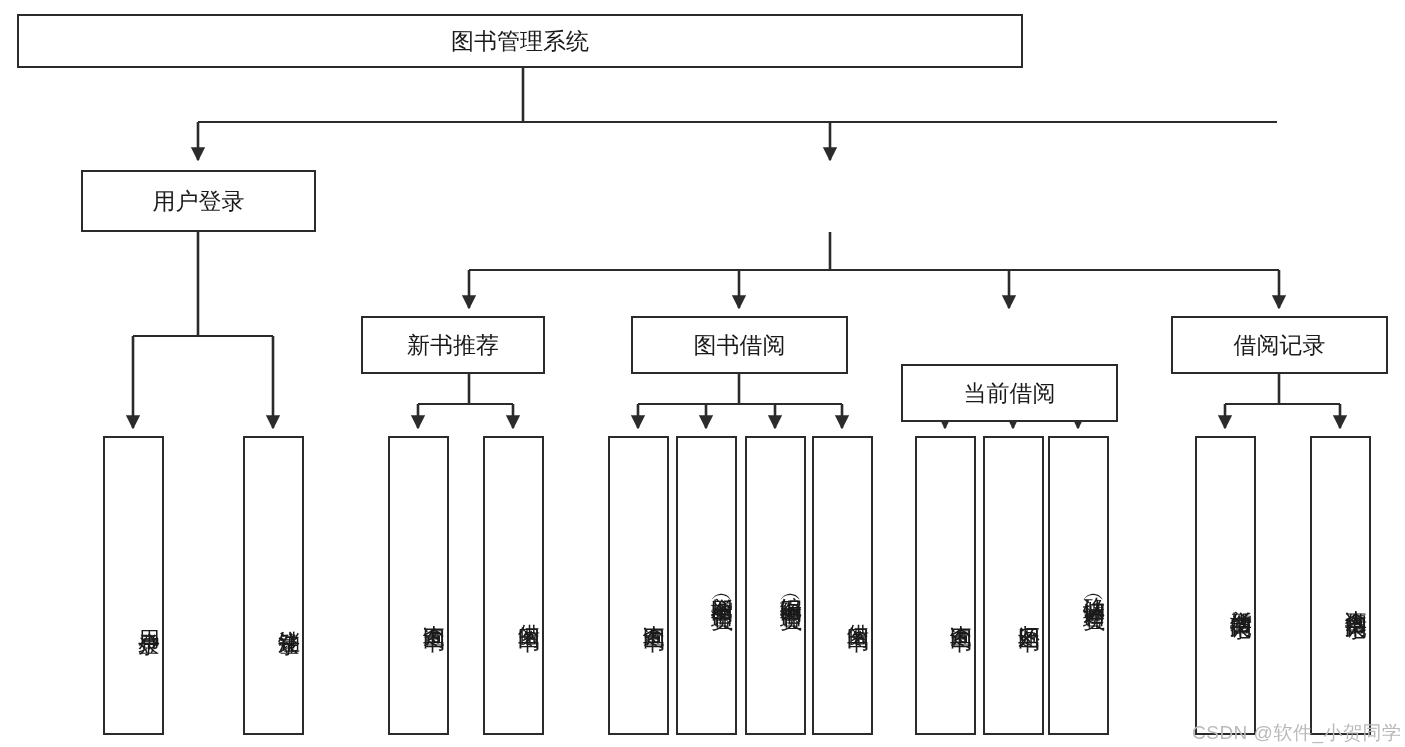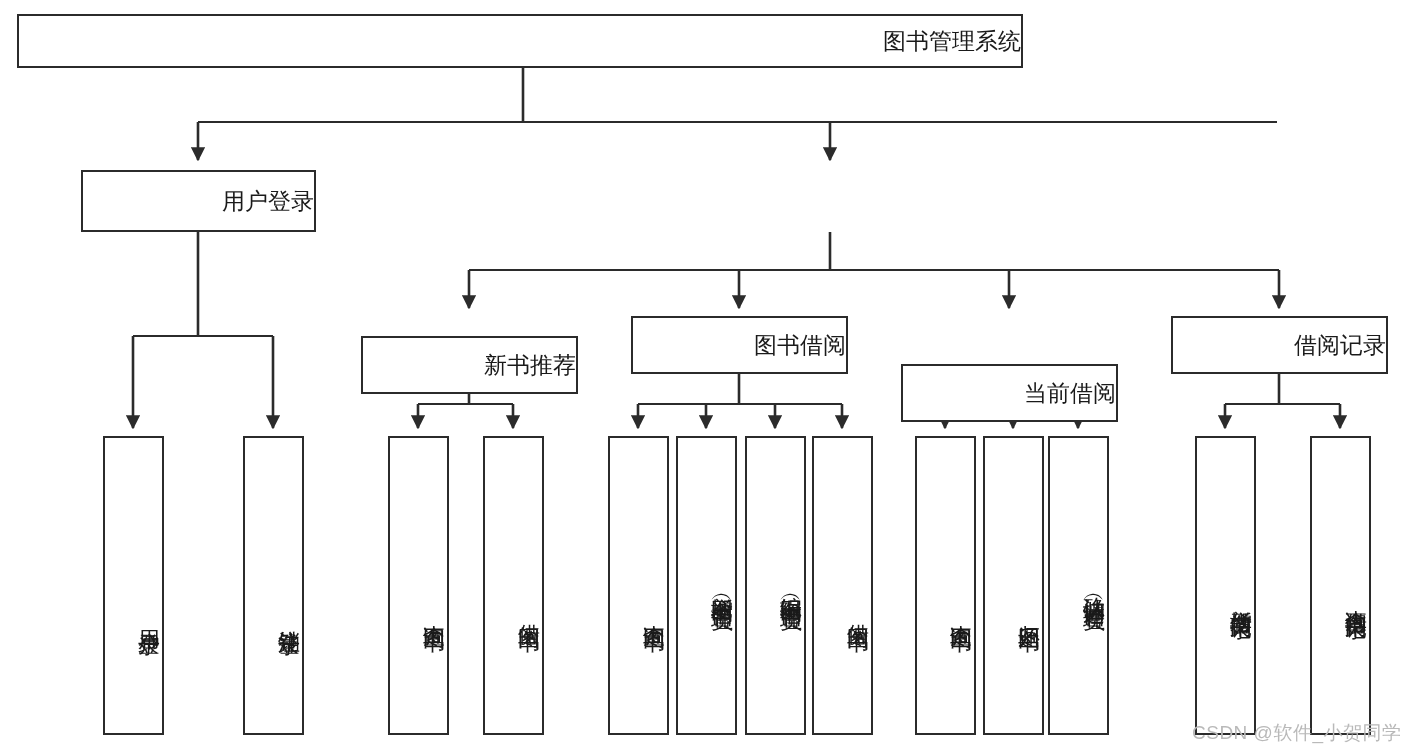--- a/index.html
+++ b/index.html
@@ -25,21 +25,21 @@
     pointer-events: none;
   }
   .node {
     position: absolute;
     box-sizing: border-box;
     border: 2px solid #2b2b2b;
     background: #ffffff;
     color: #1a1a1a;
     display: flex;
     align-items: center;
-    justify-content: flex-end;
+    justify-content: center;
     text-align: center;
     line-height: 1.15;
   }
   .node.horiz {
     font-size: 23px;
   }
   .node.root {
     font-size: 23px;
   }
   .node.vert {
@@ -124,21 +124,21 @@
   </svg>
 
   <div class="node root" style="left:17px; top:14px; width:1006px; height:54px;">
     <span>图书管理系统</span>
   </div>
 
   <div class="node horiz" style="left:81px; top:170px; width:235px; height:62px;">
     <span>用户登录</span>
   </div>
 
-  <div class="node horiz" style="left:361px; top:316px; width:217px; height:58px;margin-top:20px;">
+  <div class="node horiz" style="left:361px; top:316px; width:184px; height:58px;">
     <span>新书推荐</span>
   </div>
   <div class="node horiz" style="left:631px; top:316px; width:217px; height:58px;">
     <span>图书借阅</span>
   </div>
   <div class="node horiz" style="left:901px; top:316px; width:217px; height:58px;margin-top:48px;">
     <span>当前借阅</span>
   </div>
   <div class="node horiz" style="left:1171px; top:316px; width:217px; height:58px;">
     <span>借阅记录</span>

